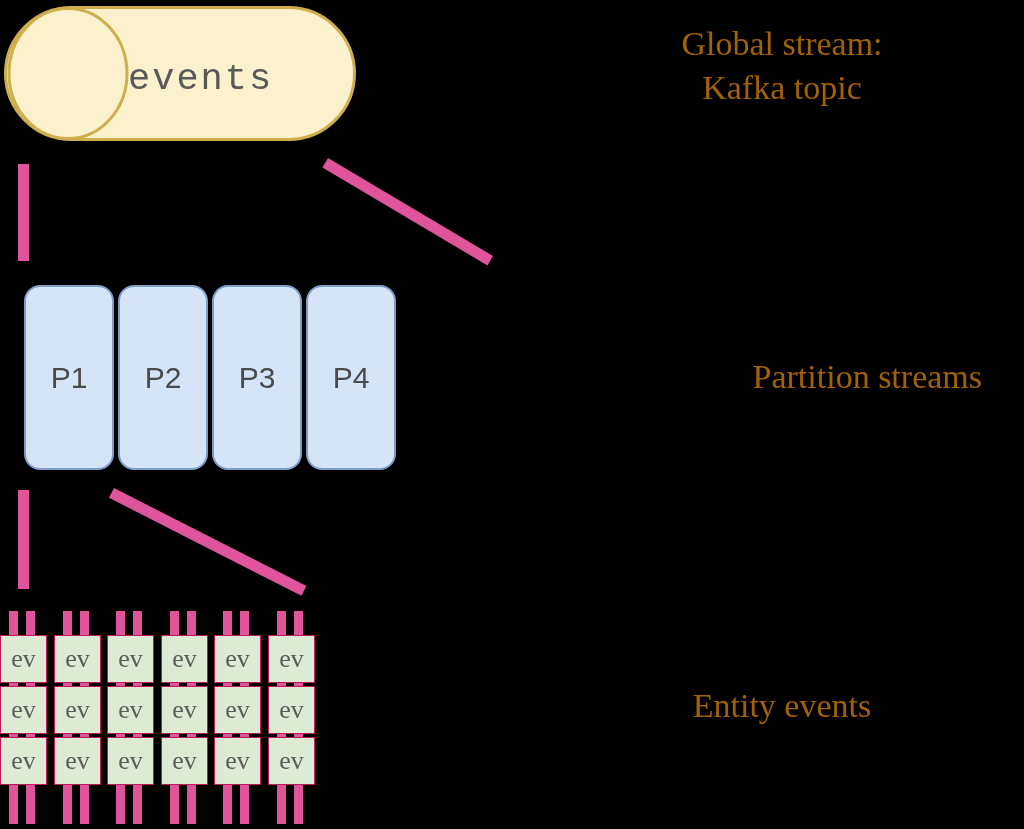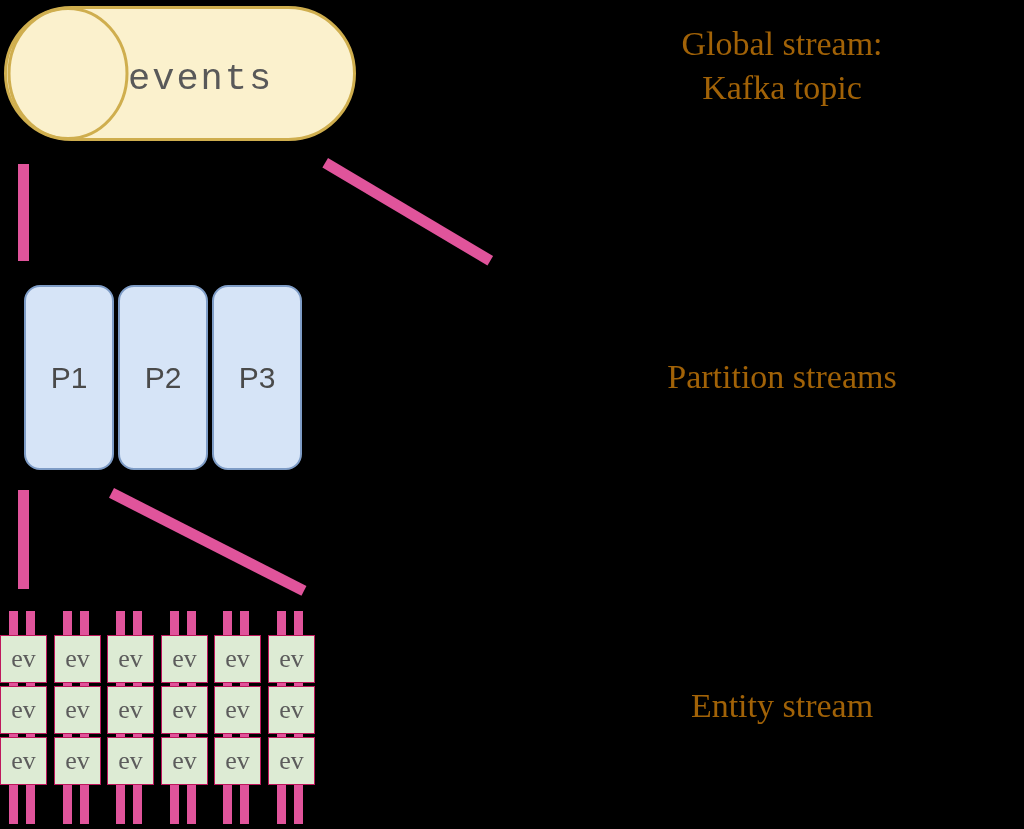--- a/index.html
+++ b/index.html
@@ -24,21 +24,21 @@
 
   
   .caption {
     left: 582px; width: 400px;
     text-align: center;
     font-family: "Liberation Serif", serif;
     font-size: 34px; line-height: 44px;
     color: #a16207;
   }
   #caption-global    { top: 22px;  }
-  #caption-partition { top: 357px; line-height: 40px; }
+  #caption-partition { top: 357px; line-height: 40px; text-align: right; }
   #caption-entity    { top: 686px; line-height: 40px; }
 
   
   .pink-line { background: #E0549B; }
   #link-topic-left      { left: 18px;  top: 164px; width: 11px;  height: 97px; }
   #link-topic-right     { left: 328px; top: 158px; width: 192px; height: 11px;
                           transform: rotate(30.7deg); transform-origin: 0 0; }
   #link-partition-left  { left: 18px;  top: 490px; width: 11px;  height: 99px; }
   #link-partition-right { left: 114px; top: 488px; width: 216px; height: 11px;
                           transform: rotate(27deg); transform-origin: 0 0; }
@@ -92,36 +92,39 @@
   <rect x="3.5" y="3.5" width="349" height="132" rx="66" ry="66" fill="#FBF1CD" stroke="#CFAE4E" stroke-width="3"></rect>
   <ellipse cx="66" cy="69.5" rx="59" ry="65" fill="none" stroke="#CFAE4E" stroke-width="3"></ellipse>
 </svg>
 <div id="events-label" class="abs">events</div>
 
 <div id="caption-global" class="abs caption">
   <div>Global stream:</div>
   <div>Kafka topic</div>
 </div>
 <div id="caption-partition" class="abs caption">Partition streams</div>
-<div id="caption-entity" class="abs caption">Entity stream</div>
+<div id="caption-entity" class="abs caption">Entity events</div>
 
 <div id="link-topic-left" class="abs pink-line"></div>
 <div id="link-topic-right" class="abs pink-line"></div>
 <div id="link-partition-left" class="abs pink-line"></div>
 <div id="link-partition-right" class="abs pink-line"></div>
 
 <div id="partitions-row" class="abs">
   <div class="partition-box">
     <span>P1</span>
   </div>
   <div class="partition-box">
     <span>P2</span>
   </div>
   <div class="partition-box">
     <span>P3</span>
+  </div>
+  <div class="partition-box">
+    <span>P4</span>
   </div>
 </div>
 
 <div id="entity-grid" class="abs">
 
   <div class="entity-column">
     <div class="stream-bar bar-a"></div>
     <div class="stream-bar bar-b"></div>
     <div class="event-cell row-0">ev</div>
     <div class="event-cell row-1">ev</div>

